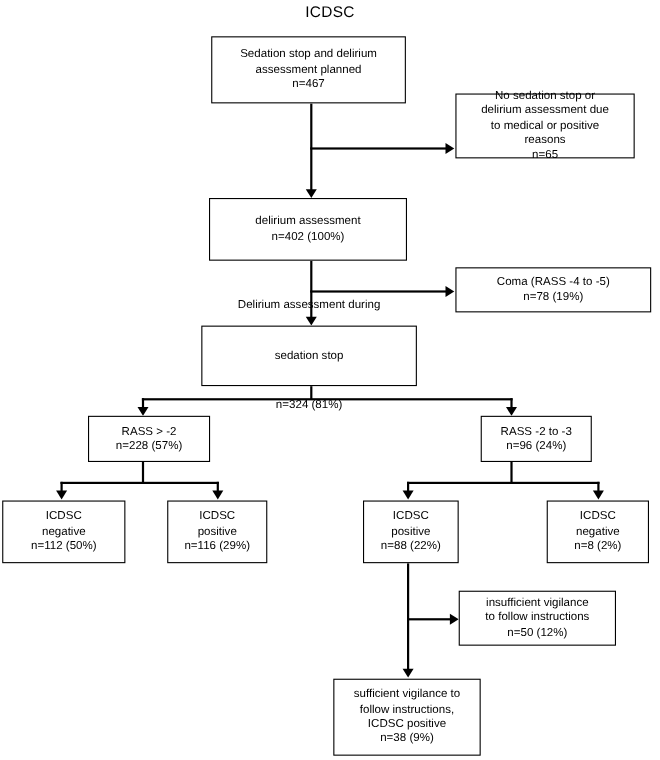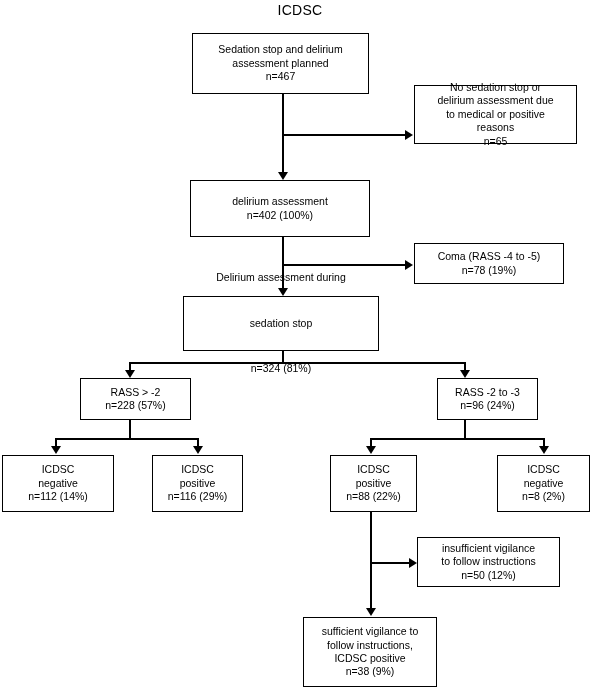--- a/index.html
+++ b/index.html
@@ -101,21 +101,21 @@
     <span class="ln">delirium assessment</span>
     <span class="ln">n=402 (100%)</span>
   </div>
 
   <div class="vline" style="left:282px; top:237px; height:56px;"></div>
   <div class="arrow-down" style="left:278px; top:288px;"></div>
 
   <div class="hline" style="left:282px; top:264px; width:125px;"></div>
   <div class="arrow-right" style="left:405px; top:260px;"></div>
 
-  <div class="node" style="left:414px; top:243px; width:150px; height:41px;">
+  <div class="node" style="left:414px; top:243px; width:178px; height:41px;">
     <span class="ln">Coma (RASS -4 to -5)</span>
     <span class="ln">n=78 (19%)</span>
   </div>
 
   <div class="node" style="left:183px; top:296px; width:196px; height:55px;gap:32px;">
     <span class="ln">Delirium assessment during</span>
     <span class="ln">sedation stop</span>
     <span class="ln">n=324 (81%)</span>
   </div>
 
@@ -146,21 +146,21 @@
   <div class="vline" style="left:464px; top:420px; height:19px;"></div>
   <div class="hline" style="left:370px; top:438px; width:175px;"></div>
   <div class="vline" style="left:370px; top:438px; height:12px;"></div>
   <div class="arrow-down" style="left:366px; top:446px;"></div>
   <div class="vline" style="left:543px; top:438px; height:12px;"></div>
   <div class="arrow-down" style="left:539px; top:446px;"></div>
 
   <div class="node" style="left:2px; top:455px; width:112px; height:57px;">
     <span class="ln">ICDSC</span>
     <span class="ln">negative</span>
-    <span class="ln">n=112 (14%)</span>
+    <span class="ln">n=112 (50%)</span>
   </div>
 
   <div class="node" style="left:152px; top:455px; width:91px; height:57px;">
     <span class="ln">ICDSC</span>
     <span class="ln">positive</span>
     <span class="ln">n=116 (29%)</span>
   </div>
 
   <div class="node" style="left:330px; top:455px; width:87px; height:57px;">
     <span class="ln">ICDSC</span>

